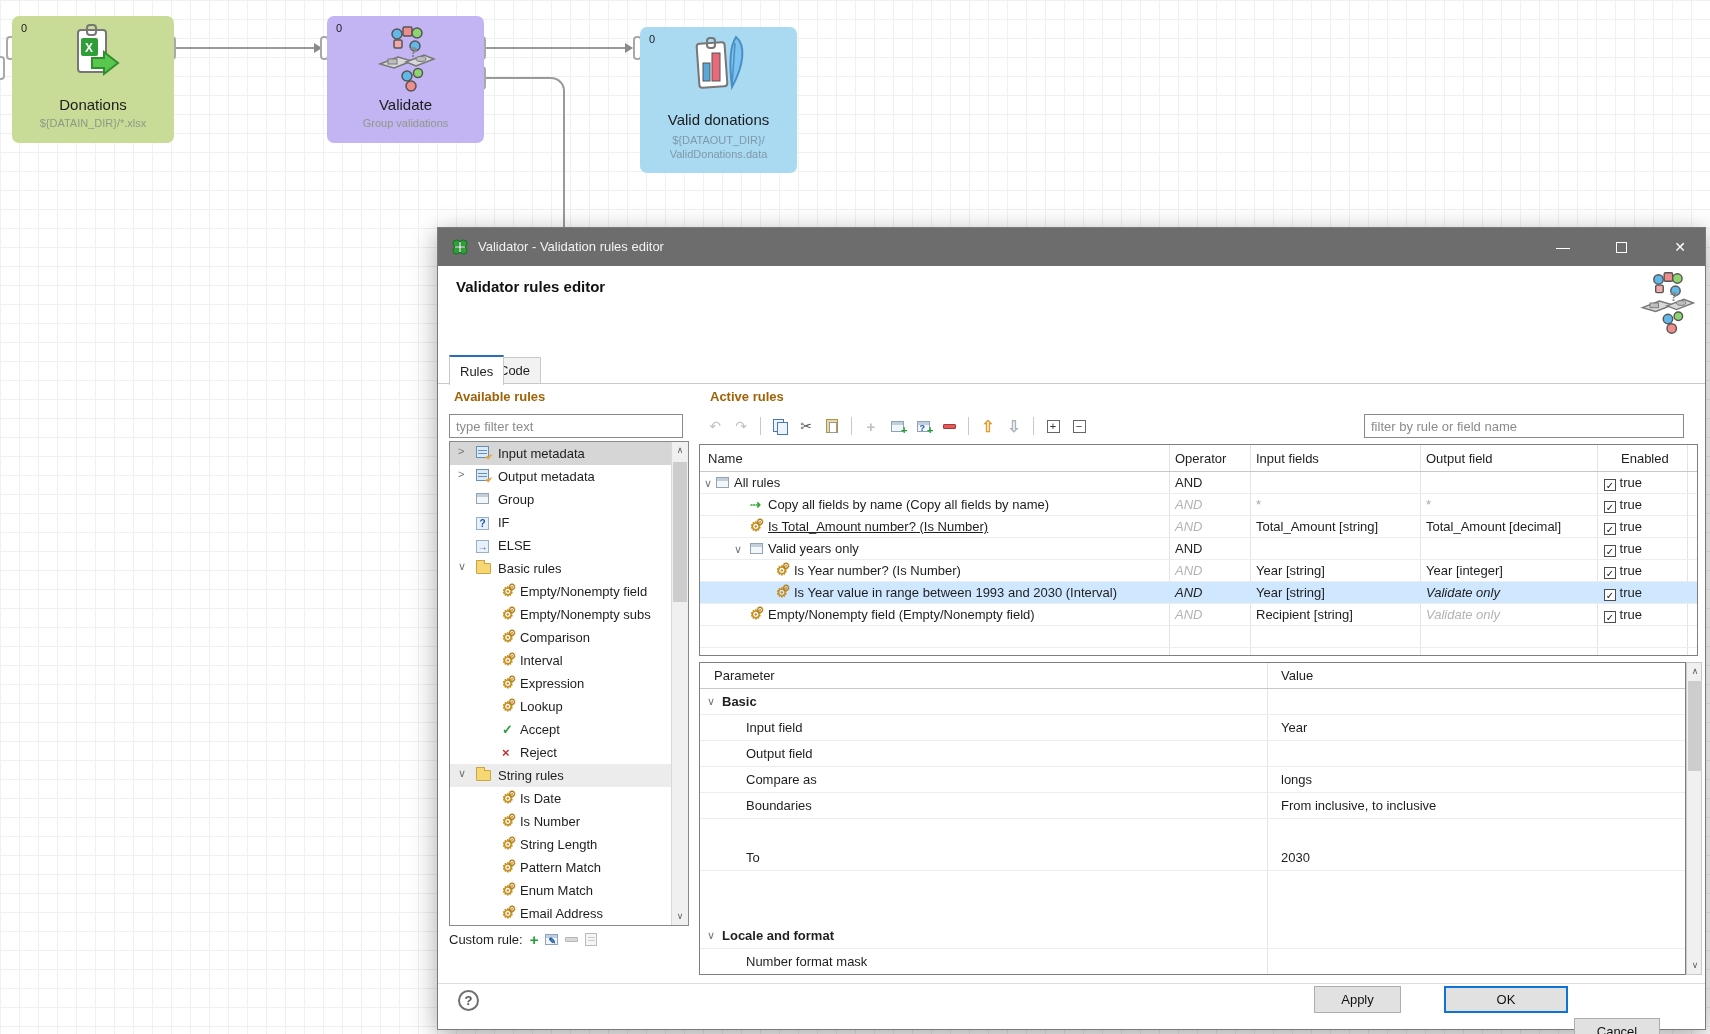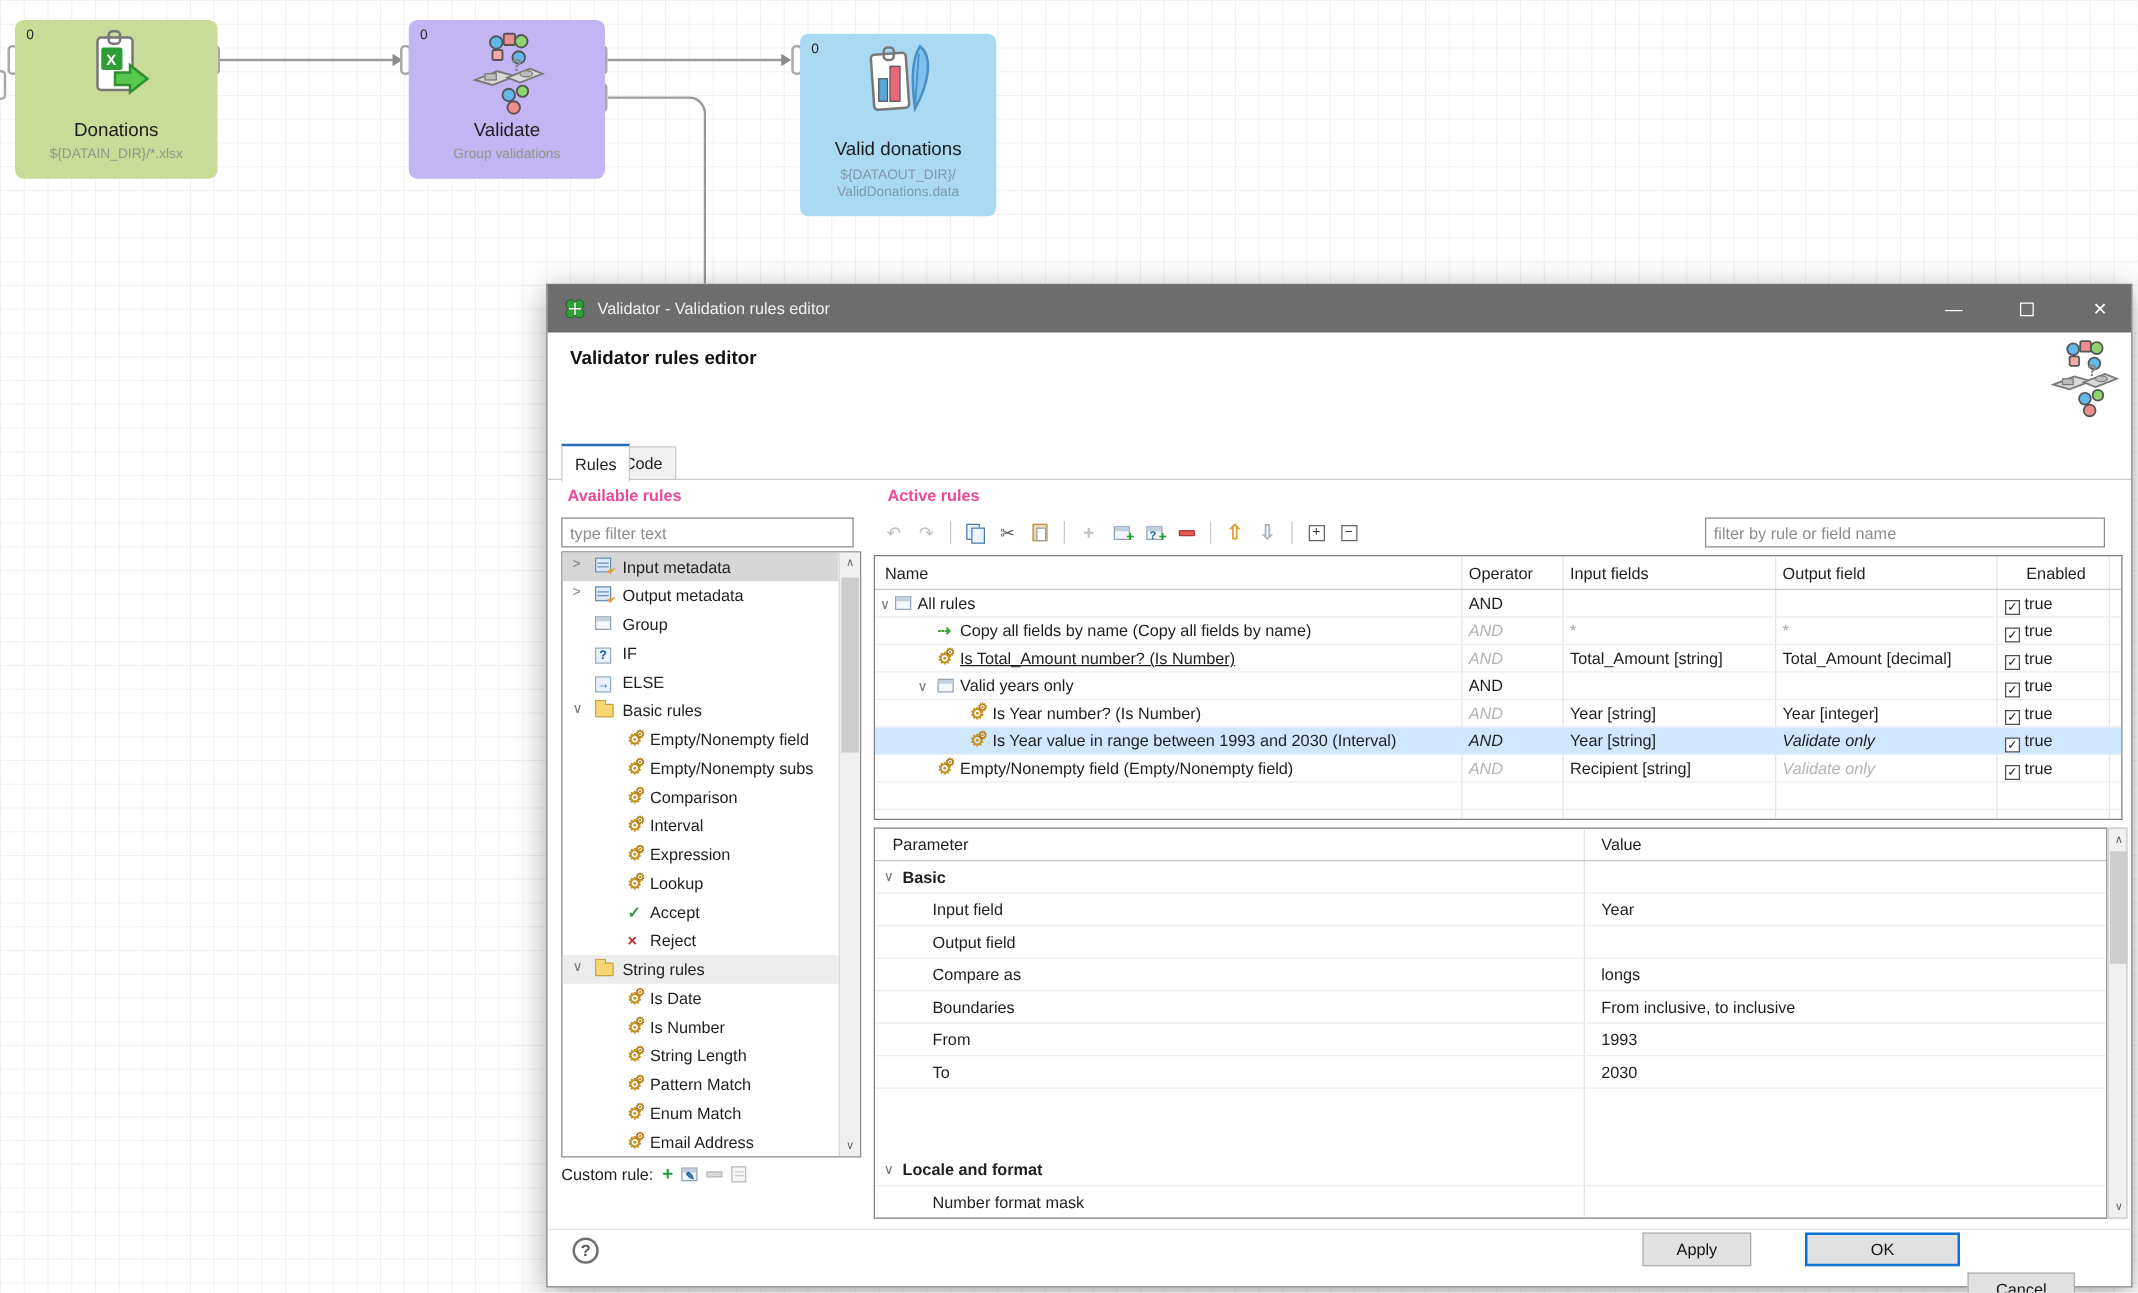--- a/index.html
+++ b/index.html
@@ -39,21 +39,21 @@
   .winbtn.min { left:1102px; } .winbtn.max { left:1160px; } .winbtn.close { left:1219px; }
   .winbtn .maxglyph { width:11px; height:11px; border:1px solid #fff; display:inline-block; }
   .dlg-heading { position:absolute; left:18px; top:50px; font-size:15px; font-weight:bold; color:#111; }
   .header-icon { position:absolute; left:1198px; top:42px; }
   
   .tabstrip { position:absolute; left:0; top:125px; width:100%; height:31px; border-bottom:1px solid #c9c9c9; }
   .tab { position:absolute; top:4px; height:27px; padding:0 10px; font-size:13px; color:#222;
     display:flex; align-items:center; border:1px solid #c9c9c9; background:#f2f2f2; }
   .tab.active { top:2px; height:30px; background:#fff; border-top:2px solid #2b6cb8; border-bottom:none; z-index:2; }
   .tab.t0 { left:11px; } .tab.t1 { left:50px; }
-  .panel-label { position:absolute; font-size:13px; font-weight:bold; color:#ec4899; }
+  .panel-label { position:absolute; font-size:13px; font-weight:bold; color:#a16207; }
   .lbl-available { left:16px; top:161px; }
   .lbl-active { left:272px; top:161px; }
   .filter-input { position:absolute; height:24px; border:1px solid #8a8a8a; font-size:13px; padding:0 6px;
     font-family:"Liberation Sans", sans-serif; color:#222; background:#fff; }
   .filter-input::placeholder { color:#8c8c8c; opacity:1; }
   .fl-left { left:11px; top:186px; width:234px; }
   .fl-right { left:926px; top:186px; width:320px; }
   
   .tree { position:absolute; left:11px; top:213px; width:240px; height:485px; border:1px solid #8a8a8a; background:#fff; overflow:hidden; }
   .tree-inner { position:absolute; left:0; top:0; right:17px; bottom:0; overflow:hidden; }
@@ -465,24 +465,20 @@
         <span class="p-name">Output field</span>
       </div>
       <div class="pt-row" style="top: 130px;">
         <span class="p-name">Boundaries</span>
         <span class="p-val">From inclusive, to inclusive</span>
       </div>
       <div class="pt-row" style="top: 104px;">
         <span class="p-name">Compare as</span>
         <span class="p-val">longs</span>
       </div>
-      <div class="pt-row" style="top: 156px;">
-        <span class="p-name">From</span>
-        <span class="p-val">1993</span>
-      </div>
       <div class="pt-row" style="top: 182px;">
         <span class="p-name">To</span>
         <span class="p-val">2030</span>
       </div>
       <div class="pt-row section" style="top: 260px;">
         <span class="pt-exp">∨</span>
         <span class="p-name">Locale and format</span>
       </div>
       <div class="pt-row" style="top: 286px;">
         <span class="p-name">Number format mask</span>

